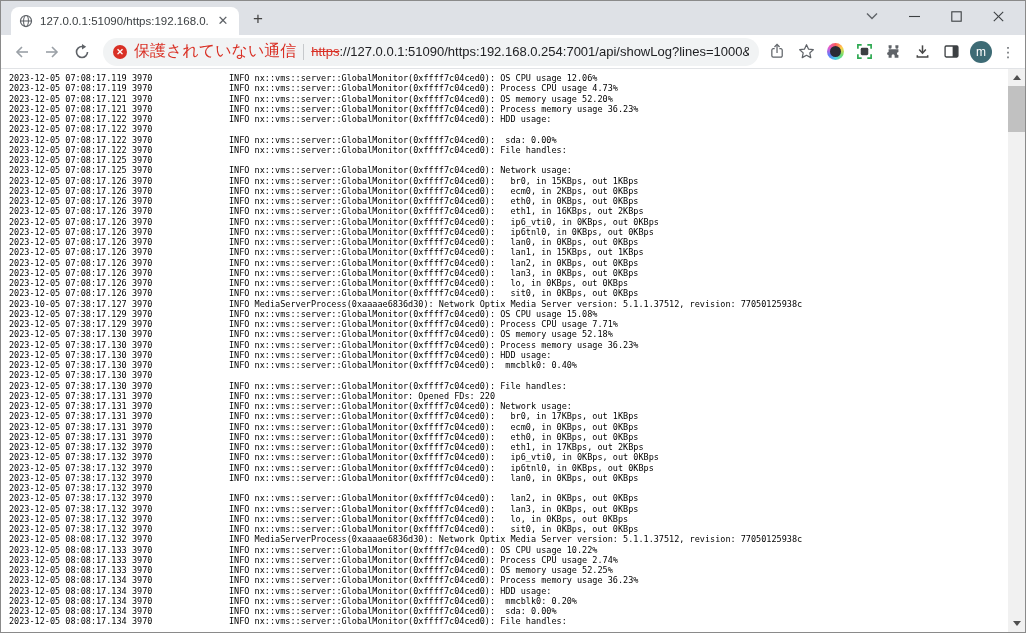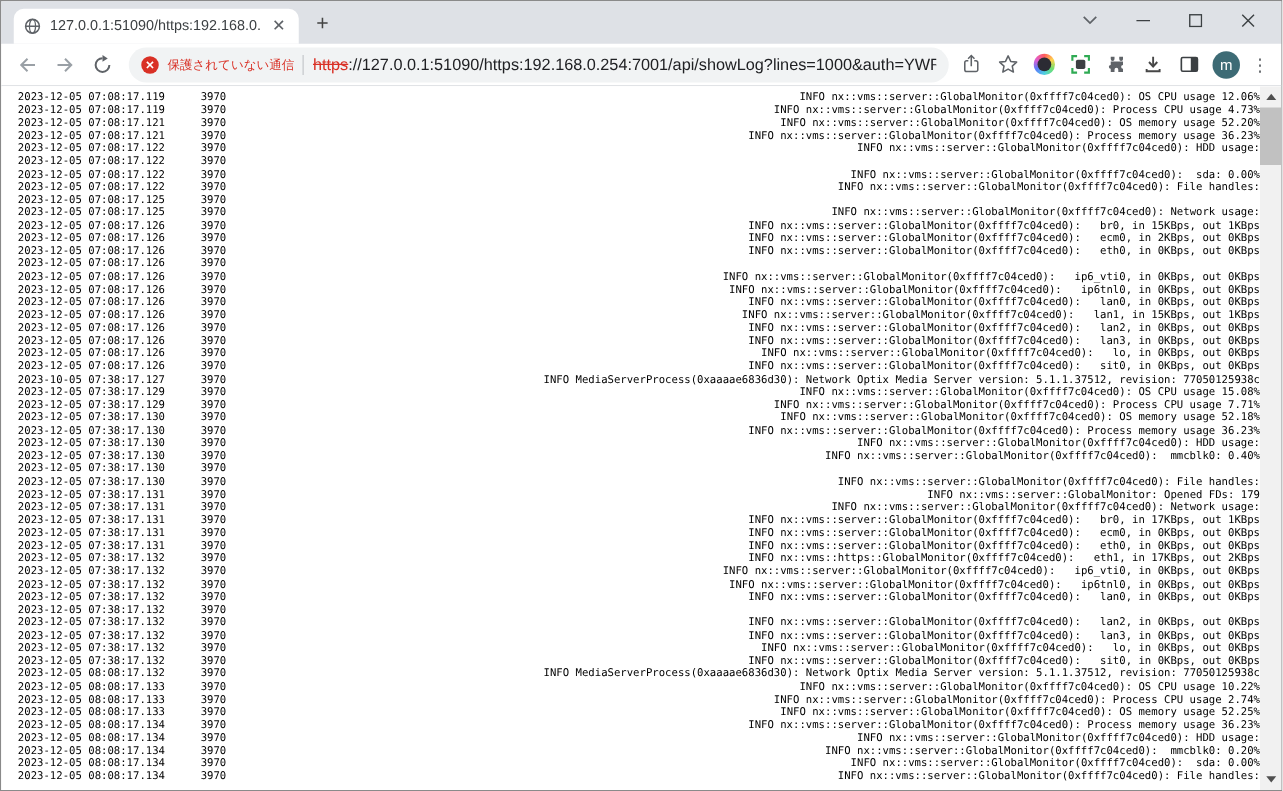--- a/index.html
+++ b/index.html
@@ -21,41 +21,41 @@
   .win-btn svg { display:block; }
 
   
   .toolbar { height:34px; background:#fff; border-bottom:1px solid #e1e3e6; display:flex; align-items:center;
              padding:0 8px; gap:4px; flex:none; }
   .nav-btn { width:26px; height:26px; display:flex; align-items:center; justify-content:center; flex:none; }
   .omnibox { flex:1; height:28px; background:#f1f3f4; border-radius:14px; display:flex; align-items:center;
              padding:0 10px; gap:7px; margin:0 4px; overflow:hidden; }
   .sec-badge { width:14px; height:14px; border-radius:50%; background:#d93025; color:#fff; font-size:9px;
                line-height:14px; text-align:center; flex:none; font-weight:bold; }
-  .sec-label { color:#d93025; font-size:10px; white-space:nowrap; flex:none;text-align:right; }
+  .sec-label { color:#d93025; font-size:16px; white-space:nowrap; flex:none;text-align:right; }
   .chip-div { width:1px; height:16px; background:#c6c9cc; flex:none; }
   .url { font-size:13px; color:#202124; white-space:nowrap; overflow:hidden; }
   .url .scheme { color:#d93025; text-decoration:line-through;margin-top:34px; }
   .tool-icons { display:flex; align-items:center; gap:9px; padding-right:2px; }
   .ticon { width:20px; height:20px; display:flex; align-items:center; justify-content:center; flex:none; }
   .color-ext { width:17px; height:17px; border-radius:50%;
                background:conic-gradient(#ff5c5c,#ffd24d,#6fe06f,#4dd0e1,#5c7cfa,#e05cd0,#ff5c5c); position:relative; }
   .color-ext::after { content:""; position:absolute; inset:3px; background:#2b2b33; border-radius:50%; }
   .avatar { width:22px; height:22px; border-radius:50%; background:#3d6b75; color:#fff; font-size:12px;
             line-height:22px; text-align:center; flex:none; }
   .kebab { color:#5f6368; font-size:14px; letter-spacing:0; width:14px; text-align:center; }
 
   
   .content { flex:1; display:flex; background:#fff; overflow:hidden; }
   .log { flex:1; padding:4px 0 0 8px; font-family:"DejaVu Sans Mono","Liberation Mono",monospace;
          font-size:8.5px; line-height:10.25px; color:#000; overflow:hidden; }
-  .log-row { display:flex; white-space:pre;text-align:right; }
+  .log-row { display:flex; white-space:pre; }
   .log-ts  { width:123px; flex:none; }
   .log-pid { width:49px;  flex:none; }
-  .log-msg { flex:1; white-space:pre; }
+  .log-msg { flex:1; white-space:pre;margin-left:48px; }
 
   
   .scrollbar { width:17px; background:#f1f1f1; flex:none; display:flex; flex-direction:column; }
   .sb-btn { height:17px; display:flex; align-items:center; justify-content:center; flex:none; }
   .tri-up { width:0; height:0; border-left:4px solid transparent; border-right:4px solid transparent;
             border-bottom:5px solid #505050; }
   .tri-dn { width:0; height:0; border-left:4px solid transparent; border-right:4px solid transparent;
             border-top:5px solid #505050; }
   .sb-track { flex:1; position:relative; }
   .sb-thumb { position:absolute; top:0; left:0; width:17px; height:46px; background:#c1c1c1; }
@@ -181,44 +181,44 @@
         <div class="log-row"><span class="log-ts">2023-12-05 07:08:17.121</span><span class="log-pid">3970</span><span class="log-msg">INFO nx::vms::server::GlobalMonitor(0xffff7c04ced0): Process memory usage 36.23%</span></div>
         <div class="log-row"><span class="log-ts">2023-12-05 07:08:17.122</span><span class="log-pid">3970</span><span class="log-msg">INFO nx::vms::server::GlobalMonitor(0xffff7c04ced0): HDD usage:</span></div>
         <div class="log-row"><span class="log-ts">2023-12-05 07:08:17.122</span><span class="log-pid">3970</span></div>
         <div class="log-row"><span class="log-ts">2023-12-05 07:08:17.122</span><span class="log-pid">3970</span><span class="log-msg">INFO nx::vms::server::GlobalMonitor(0xffff7c04ced0):  sda: 0.00%</span></div>
         <div class="log-row"><span class="log-ts">2023-12-05 07:08:17.122</span><span class="log-pid">3970</span><span class="log-msg">INFO nx::vms::server::GlobalMonitor(0xffff7c04ced0): File handles:</span></div>
         <div class="log-row"><span class="log-ts">2023-12-05 07:08:17.125</span><span class="log-pid">3970</span></div>
         <div class="log-row"><span class="log-ts">2023-12-05 07:08:17.125</span><span class="log-pid">3970</span><span class="log-msg">INFO nx::vms::server::GlobalMonitor(0xffff7c04ced0): Network usage:</span></div>
         <div class="log-row"><span class="log-ts">2023-12-05 07:08:17.126</span><span class="log-pid">3970</span><span class="log-msg">INFO nx::vms::server::GlobalMonitor(0xffff7c04ced0):   br0, in 15KBps, out 1KBps</span></div>
         <div class="log-row"><span class="log-ts">2023-12-05 07:08:17.126</span><span class="log-pid">3970</span><span class="log-msg">INFO nx::vms::server::GlobalMonitor(0xffff7c04ced0):   ecm0, in 2KBps, out 0KBps</span></div>
         <div class="log-row"><span class="log-ts">2023-12-05 07:08:17.126</span><span class="log-pid">3970</span><span class="log-msg">INFO nx::vms::server::GlobalMonitor(0xffff7c04ced0):   eth0, in 0KBps, out 0KBps</span></div>
-        <div class="log-row"><span class="log-ts">2023-12-05 07:08:17.126</span><span class="log-pid">3970</span></div>
+        <div class="log-row"><span class="log-ts">2023-12-05 07:08:17.126</span><span class="log-pid">3970</span><span class="log-msg">INFO nx::vms::server::GlobalMonitor(0xffff7c04ced0):   eth1, in 16KBps, out 2KBps</span></div>
         <div class="log-row"><span class="log-ts">2023-12-05 07:08:17.126</span><span class="log-pid">3970</span><span class="log-msg">INFO nx::vms::server::GlobalMonitor(0xffff7c04ced0):   ip6_vti0, in 0KBps, out 0KBps</span></div>
         <div class="log-row"><span class="log-ts">2023-12-05 07:08:17.126</span><span class="log-pid">3970</span><span class="log-msg">INFO nx::vms::server::GlobalMonitor(0xffff7c04ced0):   ip6tnl0, in 0KBps, out 0KBps</span></div>
         <div class="log-row"><span class="log-ts">2023-12-05 07:08:17.126</span><span class="log-pid">3970</span><span class="log-msg">INFO nx::vms::server::GlobalMonitor(0xffff7c04ced0):   lan0, in 0KBps, out 0KBps</span></div>
         <div class="log-row"><span class="log-ts">2023-12-05 07:08:17.126</span><span class="log-pid">3970</span><span class="log-msg">INFO nx::vms::server::GlobalMonitor(0xffff7c04ced0):   lan1, in 15KBps, out 1KBps</span></div>
         <div class="log-row"><span class="log-ts">2023-12-05 07:08:17.126</span><span class="log-pid">3970</span><span class="log-msg">INFO nx::vms::server::GlobalMonitor(0xffff7c04ced0):   lan2, in 0KBps, out 0KBps</span></div>
         <div class="log-row"><span class="log-ts">2023-12-05 07:08:17.126</span><span class="log-pid">3970</span><span class="log-msg">INFO nx::vms::server::GlobalMonitor(0xffff7c04ced0):   lan3, in 0KBps, out 0KBps</span></div>
         <div class="log-row"><span class="log-ts">2023-12-05 07:08:17.126</span><span class="log-pid">3970</span><span class="log-msg">INFO nx::vms::server::GlobalMonitor(0xffff7c04ced0):   lo, in 0KBps, out 0KBps</span></div>
         <div class="log-row"><span class="log-ts">2023-12-05 07:08:17.126</span><span class="log-pid">3970</span><span class="log-msg">INFO nx::vms::server::GlobalMonitor(0xffff7c04ced0):   sit0, in 0KBps, out 0KBps</span></div>
         <div class="log-row"><span class="log-ts">2023-10-05 07:38:17.127</span><span class="log-pid">3970</span><span class="log-msg">INFO MediaServerProcess(0xaaaae6836d30): Network Optix Media Server version: 5.1.1.37512, revision: 77050125938c</span></div>
         <div class="log-row"><span class="log-ts">2023-12-05 07:38:17.129</span><span class="log-pid">3970</span><span class="log-msg">INFO nx::vms::server::GlobalMonitor(0xffff7c04ced0): OS CPU usage 15.08%</span></div>
         <div class="log-row"><span class="log-ts">2023-12-05 07:38:17.129</span><span class="log-pid">3970</span><span class="log-msg">INFO nx::vms::server::GlobalMonitor(0xffff7c04ced0): Process CPU usage 7.71%</span></div>
         <div class="log-row"><span class="log-ts">2023-12-05 07:38:17.130</span><span class="log-pid">3970</span><span class="log-msg">INFO nx::vms::server::GlobalMonitor(0xffff7c04ced0): OS memory usage 52.18%</span></div>
         <div class="log-row"><span class="log-ts">2023-12-05 07:38:17.130</span><span class="log-pid">3970</span><span class="log-msg">INFO nx::vms::server::GlobalMonitor(0xffff7c04ced0): Process memory usage 36.23%</span></div>
         <div class="log-row"><span class="log-ts">2023-12-05 07:38:17.130</span><span class="log-pid">3970</span><span class="log-msg">INFO nx::vms::server::GlobalMonitor(0xffff7c04ced0): HDD usage:</span></div>
         <div class="log-row"><span class="log-ts">2023-12-05 07:38:17.130</span><span class="log-pid">3970</span><span class="log-msg">INFO nx::vms::server::GlobalMonitor(0xffff7c04ced0):  mmcblk0: 0.40%</span></div>
         <div class="log-row"><span class="log-ts">2023-12-05 07:38:17.130</span><span class="log-pid">3970</span></div>
         <div class="log-row"><span class="log-ts">2023-12-05 07:38:17.130</span><span class="log-pid">3970</span><span class="log-msg">INFO nx::vms::server::GlobalMonitor(0xffff7c04ced0): File handles:</span></div>
-        <div class="log-row"><span class="log-ts">2023-12-05 07:38:17.131</span><span class="log-pid">3970</span><span class="log-msg">INFO nx::vms::server::GlobalMonitor: Opened FDs: 179</span></div>
+        <div class="log-row"><span class="log-ts">2023-12-05 07:38:17.131</span><span class="log-pid">3970</span><span class="log-msg">INFO nx::vms::server::GlobalMonitor: Opened FDs: 220</span></div>
         <div class="log-row"><span class="log-ts">2023-12-05 07:38:17.131</span><span class="log-pid">3970</span><span class="log-msg">INFO nx::vms::server::GlobalMonitor(0xffff7c04ced0): Network usage:</span></div>
         <div class="log-row"><span class="log-ts">2023-12-05 07:38:17.131</span><span class="log-pid">3970</span><span class="log-msg">INFO nx::vms::server::GlobalMonitor(0xffff7c04ced0):   br0, in 17KBps, out 1KBps</span></div>
         <div class="log-row"><span class="log-ts">2023-12-05 07:38:17.131</span><span class="log-pid">3970</span><span class="log-msg">INFO nx::vms::server::GlobalMonitor(0xffff7c04ced0):   ecm0, in 0KBps, out 0KBps</span></div>
         <div class="log-row"><span class="log-ts">2023-12-05 07:38:17.131</span><span class="log-pid">3970</span><span class="log-msg">INFO nx::vms::server::GlobalMonitor(0xffff7c04ced0):   eth0, in 0KBps, out 0KBps</span></div>
-        <div class="log-row"><span class="log-ts">2023-12-05 07:38:17.132</span><span class="log-pid">3970</span><span class="log-msg">INFO nx::vms::https::GlobalMonitor(0xffff7c04ced0):   eth1, in 17KBps, out 2KBps</span></div>
+        <div class="log-row"><span class="log-ts">2023-12-05 07:38:17.132</span><span class="log-pid">3970</span><span class="log-msg">INFO nx::vms::server::GlobalMonitor(0xffff7c04ced0):   eth1, in 17KBps, out 2KBps</span></div>
         <div class="log-row"><span class="log-ts">2023-12-05 07:38:17.132</span><span class="log-pid">3970</span><span class="log-msg">INFO nx::vms::server::GlobalMonitor(0xffff7c04ced0):   ip6_vti0, in 0KBps, out 0KBps</span></div>
         <div class="log-row"><span class="log-ts">2023-12-05 07:38:17.132</span><span class="log-pid">3970</span><span class="log-msg">INFO nx::vms::server::GlobalMonitor(0xffff7c04ced0):   ip6tnl0, in 0KBps, out 0KBps</span></div>
         <div class="log-row"><span class="log-ts">2023-12-05 07:38:17.132</span><span class="log-pid">3970</span><span class="log-msg">INFO nx::vms::server::GlobalMonitor(0xffff7c04ced0):   lan0, in 0KBps, out 0KBps</span></div>
         <div class="log-row"><span class="log-ts">2023-12-05 07:38:17.132</span><span class="log-pid">3970</span></div>
         <div class="log-row"><span class="log-ts">2023-12-05 07:38:17.132</span><span class="log-pid">3970</span><span class="log-msg">INFO nx::vms::server::GlobalMonitor(0xffff7c04ced0):   lan2, in 0KBps, out 0KBps</span></div>
         <div class="log-row"><span class="log-ts">2023-12-05 07:38:17.132</span><span class="log-pid">3970</span><span class="log-msg">INFO nx::vms::server::GlobalMonitor(0xffff7c04ced0):   lan3, in 0KBps, out 0KBps</span></div>
         <div class="log-row"><span class="log-ts">2023-12-05 07:38:17.132</span><span class="log-pid">3970</span><span class="log-msg">INFO nx::vms::server::GlobalMonitor(0xffff7c04ced0):   lo, in 0KBps, out 0KBps</span></div>
         <div class="log-row"><span class="log-ts">2023-12-05 07:38:17.132</span><span class="log-pid">3970</span><span class="log-msg">INFO nx::vms::server::GlobalMonitor(0xffff7c04ced0):   sit0, in 0KBps, out 0KBps</span></div>
         <div class="log-row"><span class="log-ts">2023-12-05 08:08:17.132</span><span class="log-pid">3970</span><span class="log-msg">INFO MediaServerProcess(0xaaaae6836d30): Network Optix Media Server version: 5.1.1.37512, revision: 77050125938c</span></div>
         <div class="log-row"><span class="log-ts">2023-12-05 08:08:17.133</span><span class="log-pid">3970</span><span class="log-msg">INFO nx::vms::server::GlobalMonitor(0xffff7c04ced0): OS CPU usage 10.22%</span></div>

